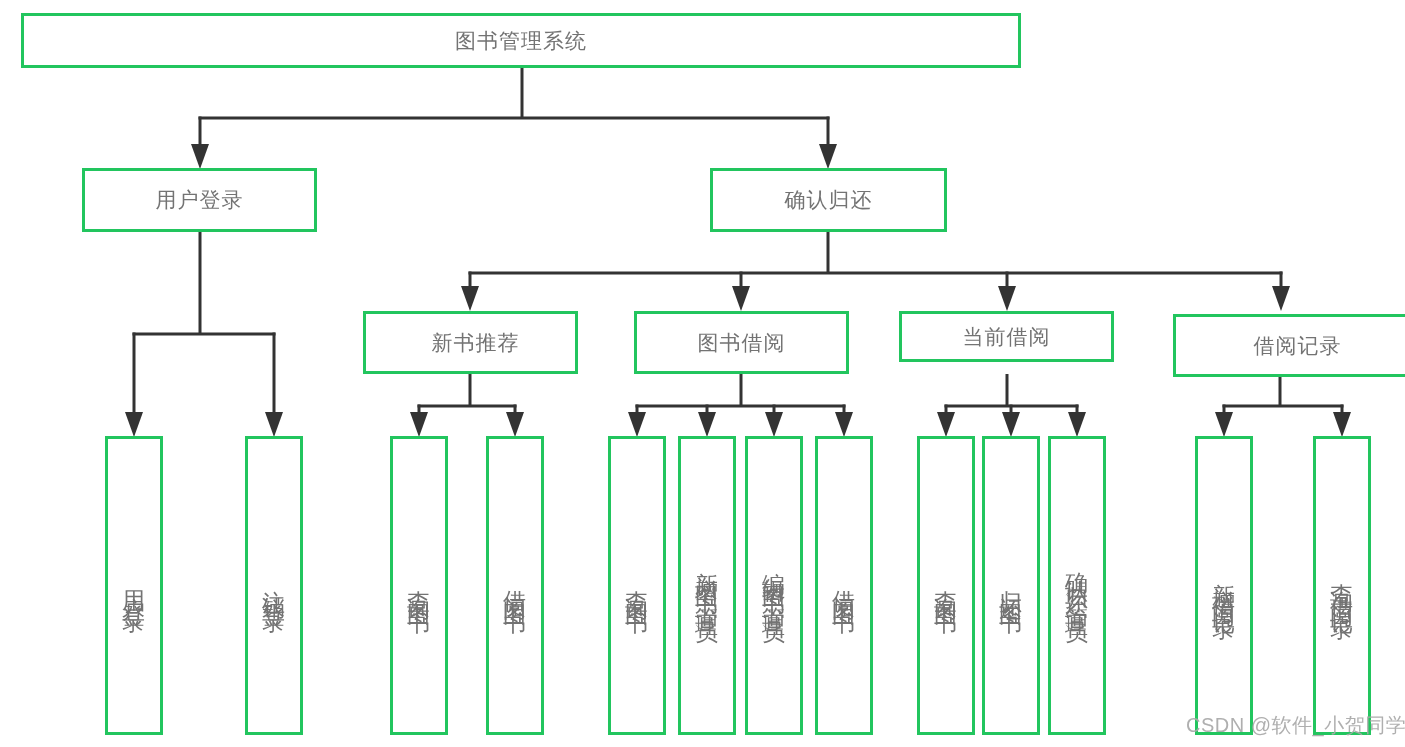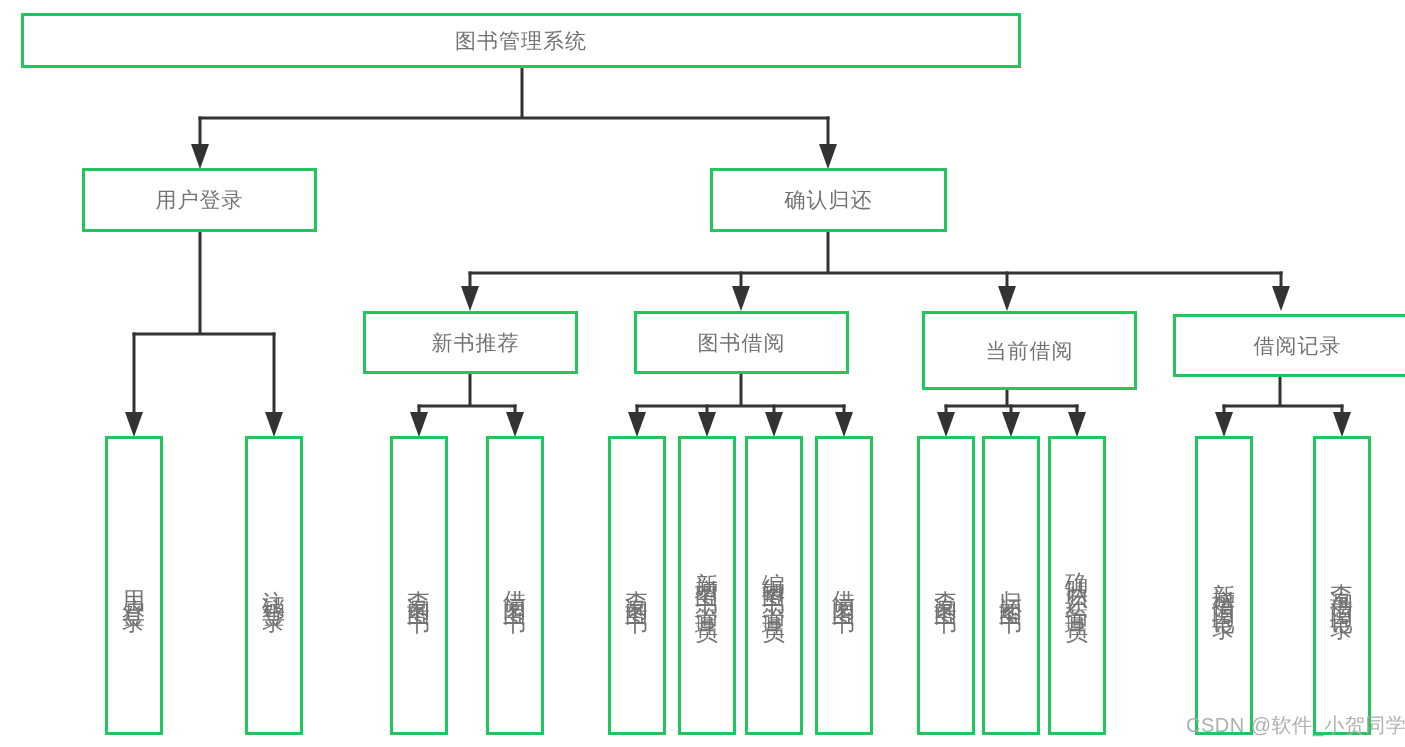--- a/index.html
+++ b/index.html
@@ -119,21 +119,21 @@
     <polygon points="1333,412 1351,412 1342,437"></polygon>
   </svg>
 
   <div class="node hbox" style="left:21px; top:13px; width:1000px; height:55px;">图书管理系统</div>
 
   <div class="node hbox" style="left:82px; top:168px; width:235px; height:64px;">用户登录</div>
   <div class="node hbox" style="left:710px; top:168px; width:237px; height:64px;">确认归还</div>
 
   <div class="node hbox" style="left:363px; top:311px; width:215px; height:63px;padding-left:10px;">新书推荐</div>
   <div class="node hbox" style="left:634px; top:311px; width:215px; height:63px;text-align:center;">图书借阅</div>
-  <div class="node hbox" style="left:922px; top:311px; width:215px; height:79px;">当前借阅</div>
+  <div class="node hbox" style="left:899px; top:311px; width:215px; height:51px;">当前借阅</div>
   <div class="node hbox" style="left:1173px; top:314px; width:249px; height:63px;">借阅记录</div>
 
   <div class="node vbox" style="left:105px; top:436px; width:58px; height:299px;">用户登录</div>
   <div class="node vbox" style="left:245px; top:436px; width:58px; height:299px;">注销登录</div>
 
   <div class="node vbox" style="left:390px; top:436px; width:58px; height:299px;">查询图书</div>
   <div class="node vbox" style="left:486px; top:436px; width:58px; height:299px;">借阅图书</div>
 
   <div class="node vbox" style="left:608px; top:436px; width:58px; height:299px;">查询图书</div>
   <div class="node vbox" style="left:678px; top:436px; width:58px; height:299px;">新增图书（管理员）</div>

